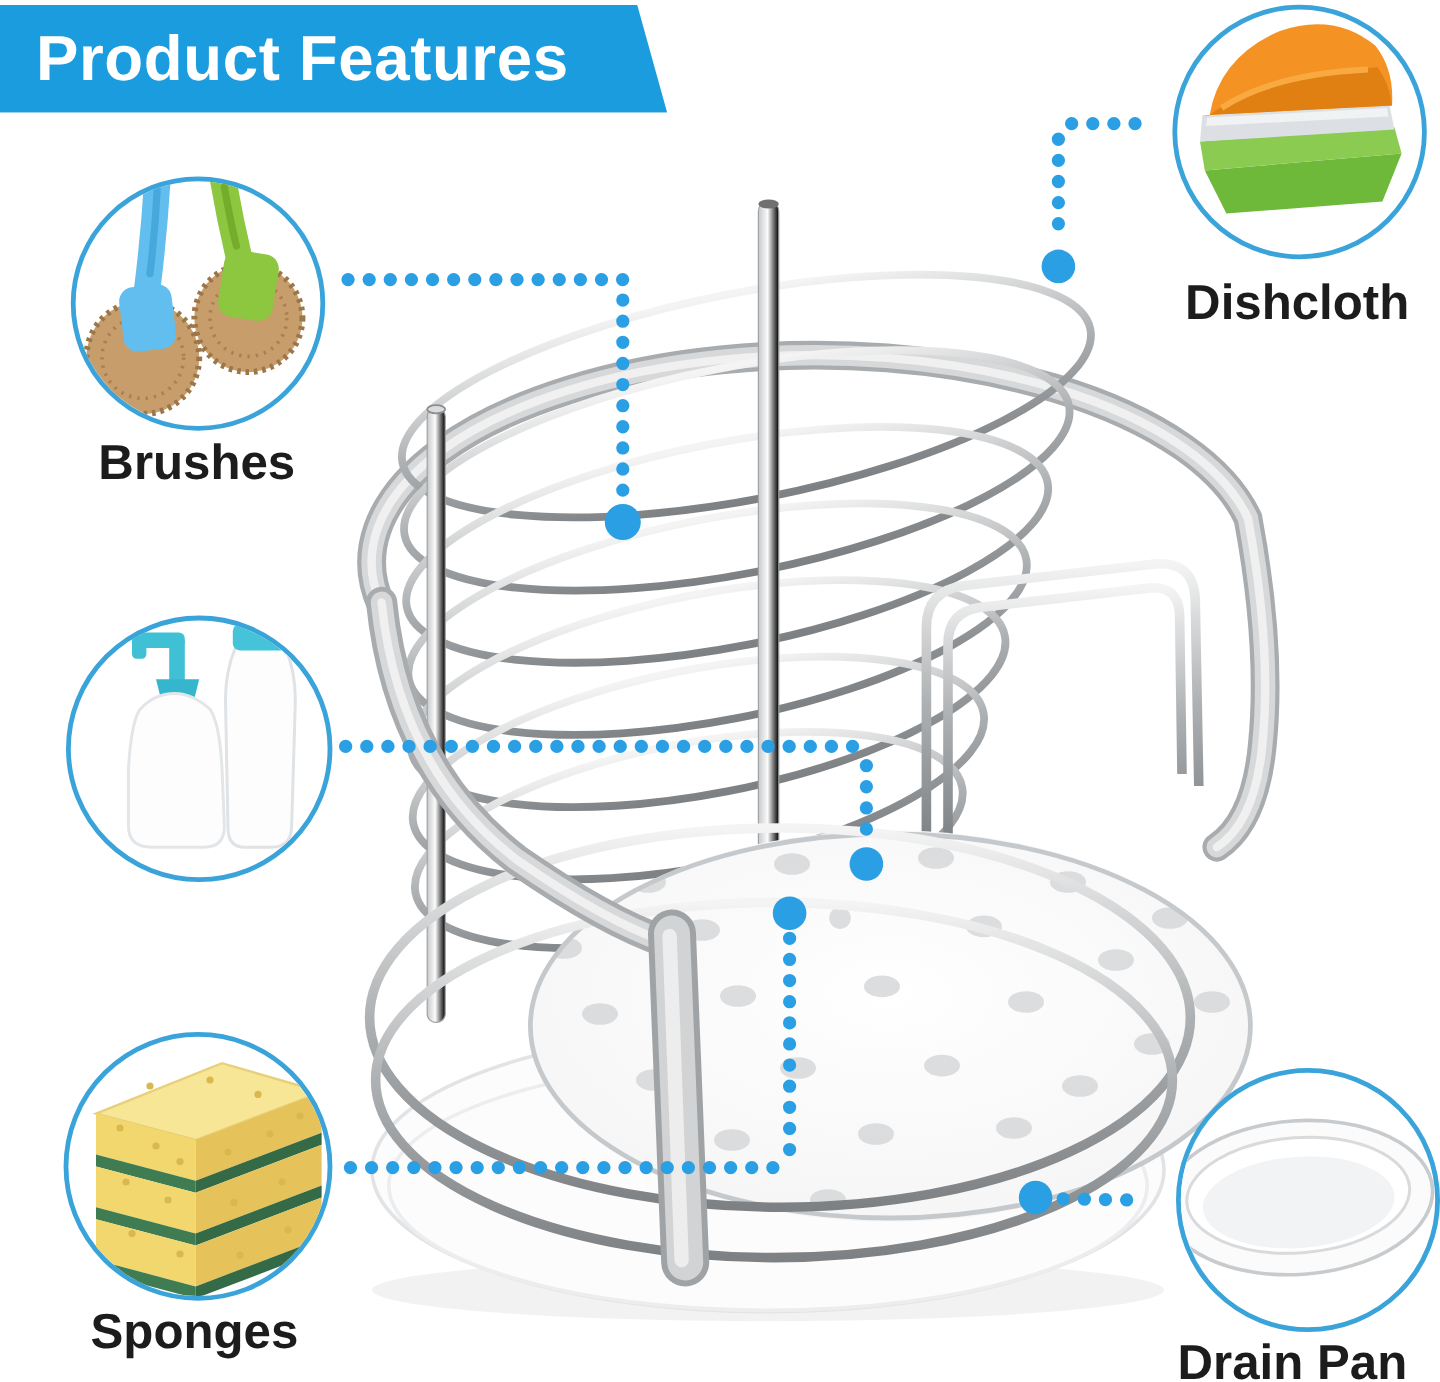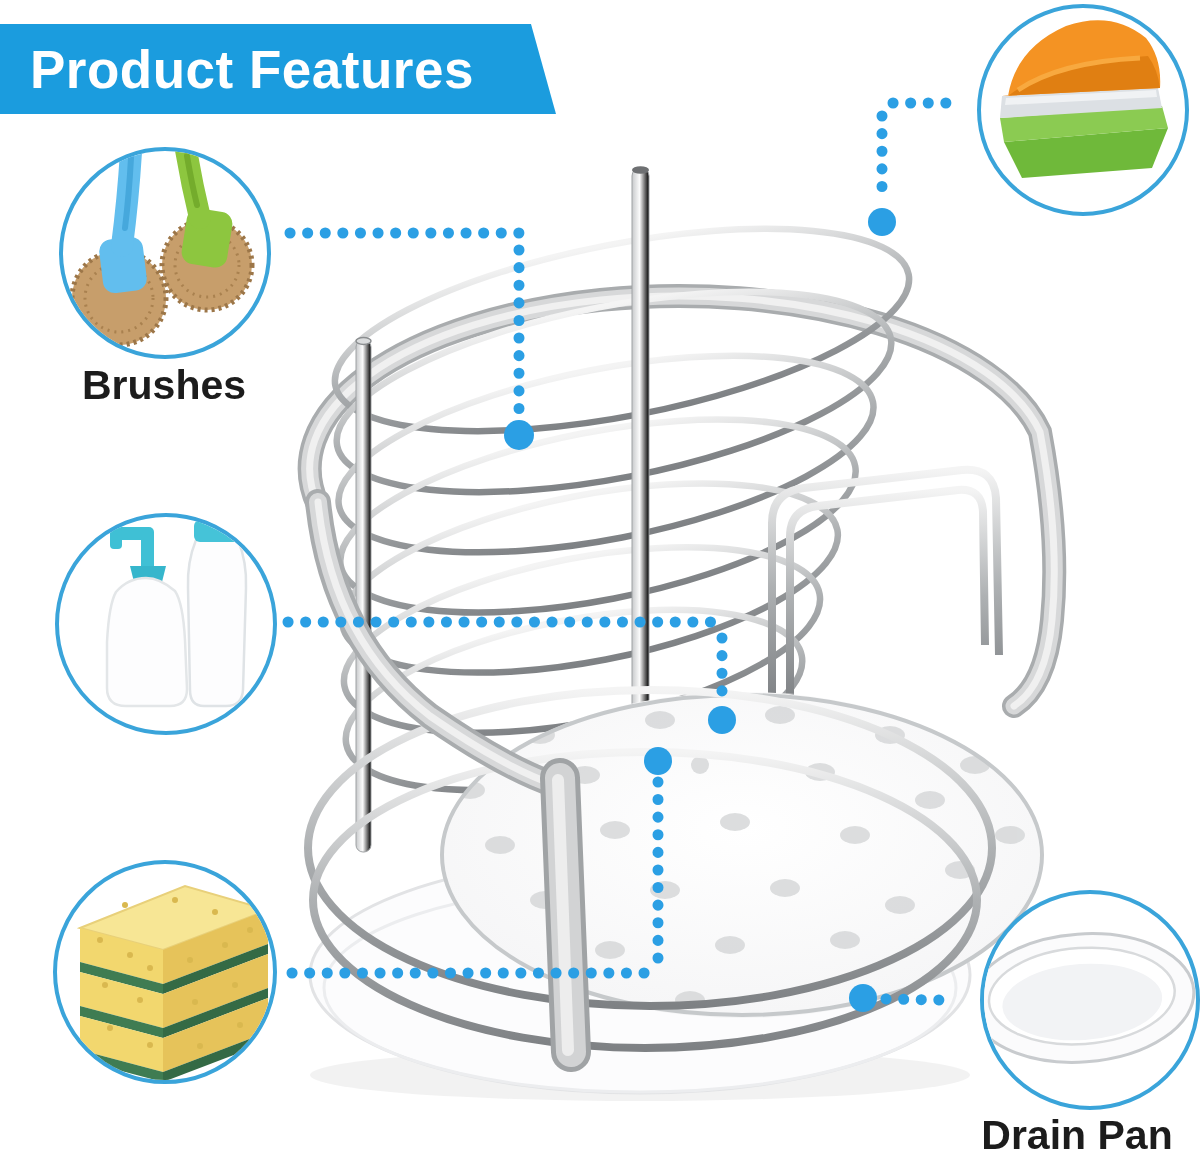--- a/index.html
+++ b/index.html
@@ -2,21 +2,21 @@
 <html><head>
 <meta charset="utf-8">
 <style>
   html,body{margin:0;padding:0;background:#ffffff;}
   .stage{
     position:relative;width:1200px;height:1152px;overflow:hidden;
     background:#ffffff;font-family:"Liberation Sans",sans-serif;
   }
   .stage svg{position:absolute;left:0;top:0;}
   .banner{
-    position:absolute;left:0;top:24px;width:556px;height:90px;
+    position:absolute;left:0;top:4px;width:556px;height:90px;
     background:#1B9CDE;
     clip-path:polygon(0 0,95.5% 0,100% 100%,0 100%);
     display:flex;align-items:center;
   }
   .banner-title{
     color:#ffffff;font-size:53px;font-weight:700;letter-spacing:0.5px;
     padding-left:30px;white-space:nowrap;
   }
   .feature-label{
     position:absolute;width:220px;text-align:center;
@@ -257,15 +257,17 @@
       <ellipse cx="1082" cy="996" rx="93" ry="48" fill="#FFFFFF" stroke="#D8DADC" stroke-width="2.5"></ellipse>
       <ellipse cx="1082" cy="1002" rx="80" ry="38" fill="#F2F3F5"></ellipse>
     </g>
   </svg>
 
   <div class="banner">
     <div class="banner-title">Product Features</div>
   </div>
 
   <div class="feature-label lbl-brushes">Brushes</div>
+  <div class="feature-label lbl-dishcloth">Dishcloth</div>
+  <div class="feature-label lbl-sponges">Sponges</div>
   <div class="feature-label lbl-drainpan">Drain Pan</div>
 
 </div>
 
 </body></html>

